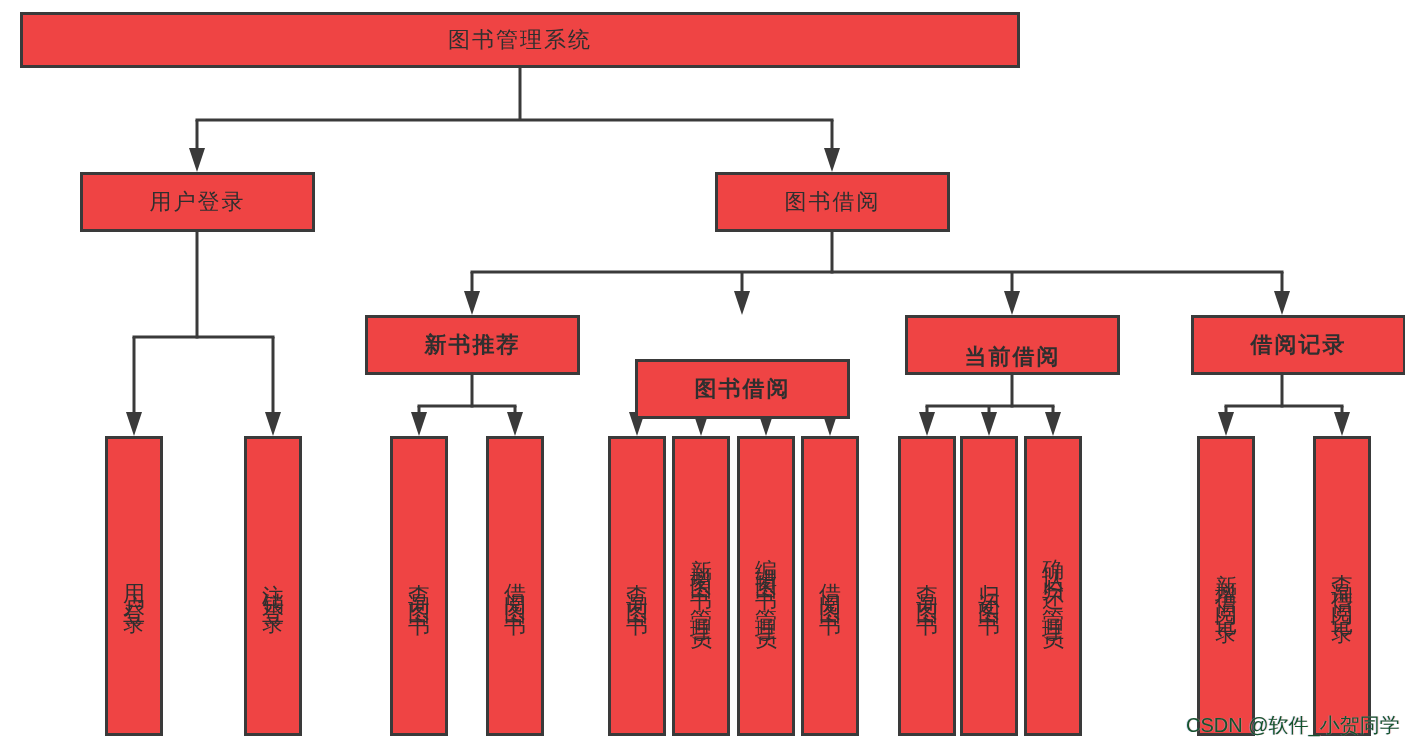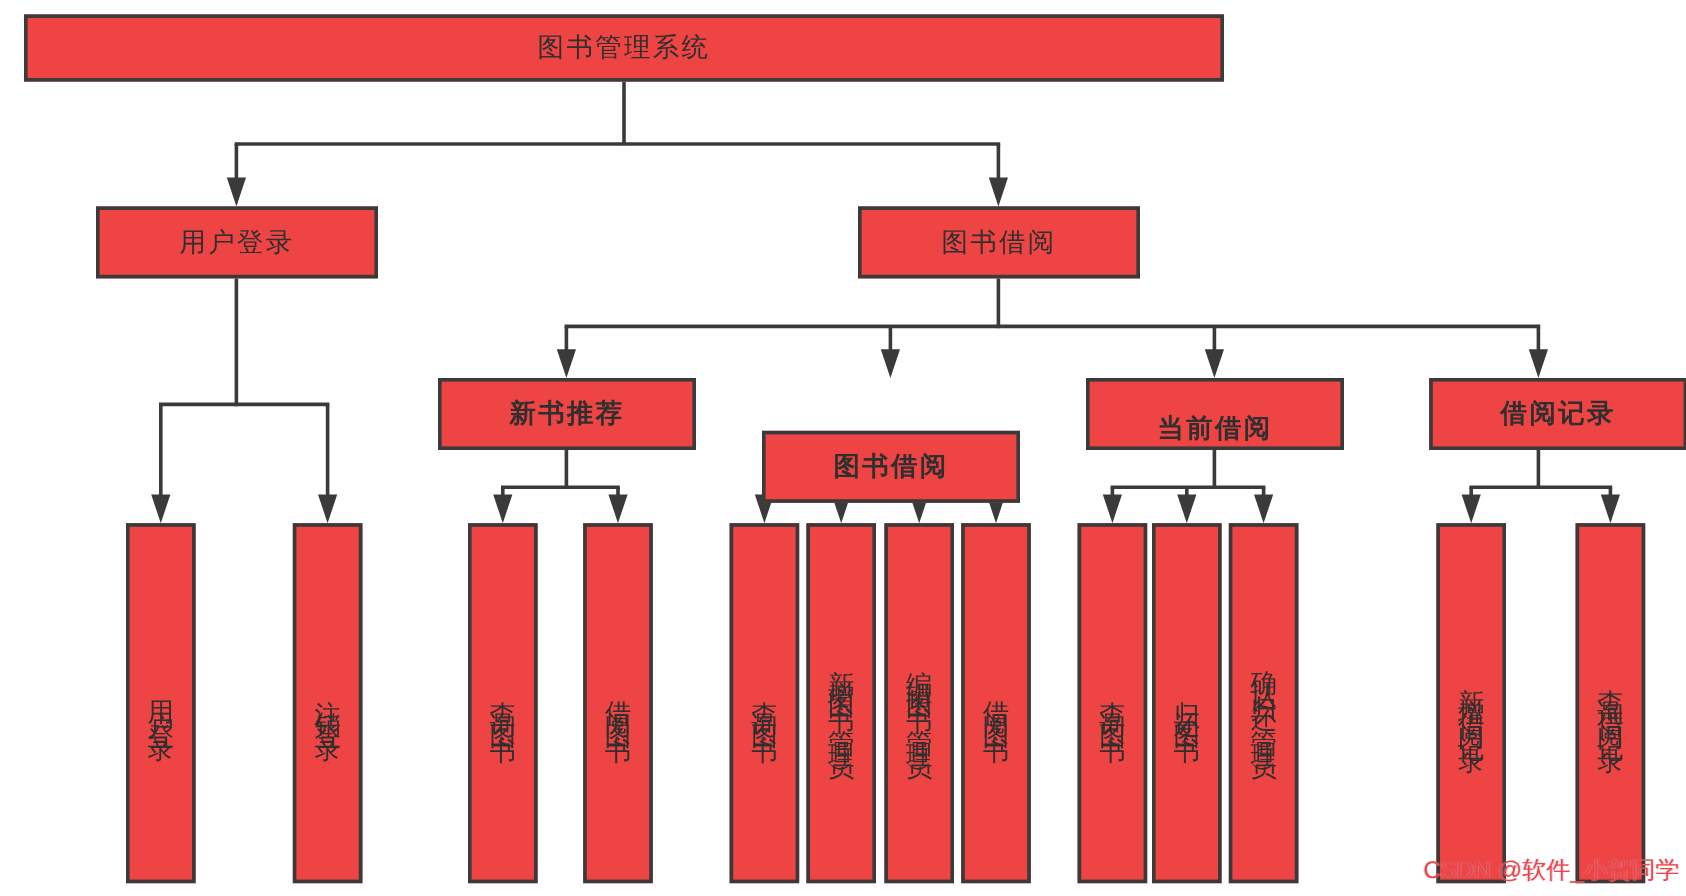--- a/index.html
+++ b/index.html
@@ -40,21 +40,21 @@
   .l-bb-add{left:672px;}
   .l-bb-edit{left:737px;}
   .l-bb-borrow{left:801px;}
   .l-cb-query{left:898px;}
   .l-cb-return{left:960px;}
   .l-cb-confirm{left:1024px;}
   .l-br-add{left:1197px;}
   .l-br-query{left:1313px;}
   .watermark{
     position:absolute;left:1186px;top:712px;width:215px;
-    color:#ef4444;font-size:20px;white-space:nowrap;
+    color:#14532d;font-size:20px;white-space:nowrap;
     text-shadow:1px 0 0 rgba(236,150,160,0.35), -1px 0 0 rgba(150,175,236,0.35);
   }
 </style>
 </head>
 <body>
 
 <div class="canvas">
 
   <svg class="connectors" viewBox="0 0 1405 747" xmlns="http://www.w3.org/2000/svg">
 

